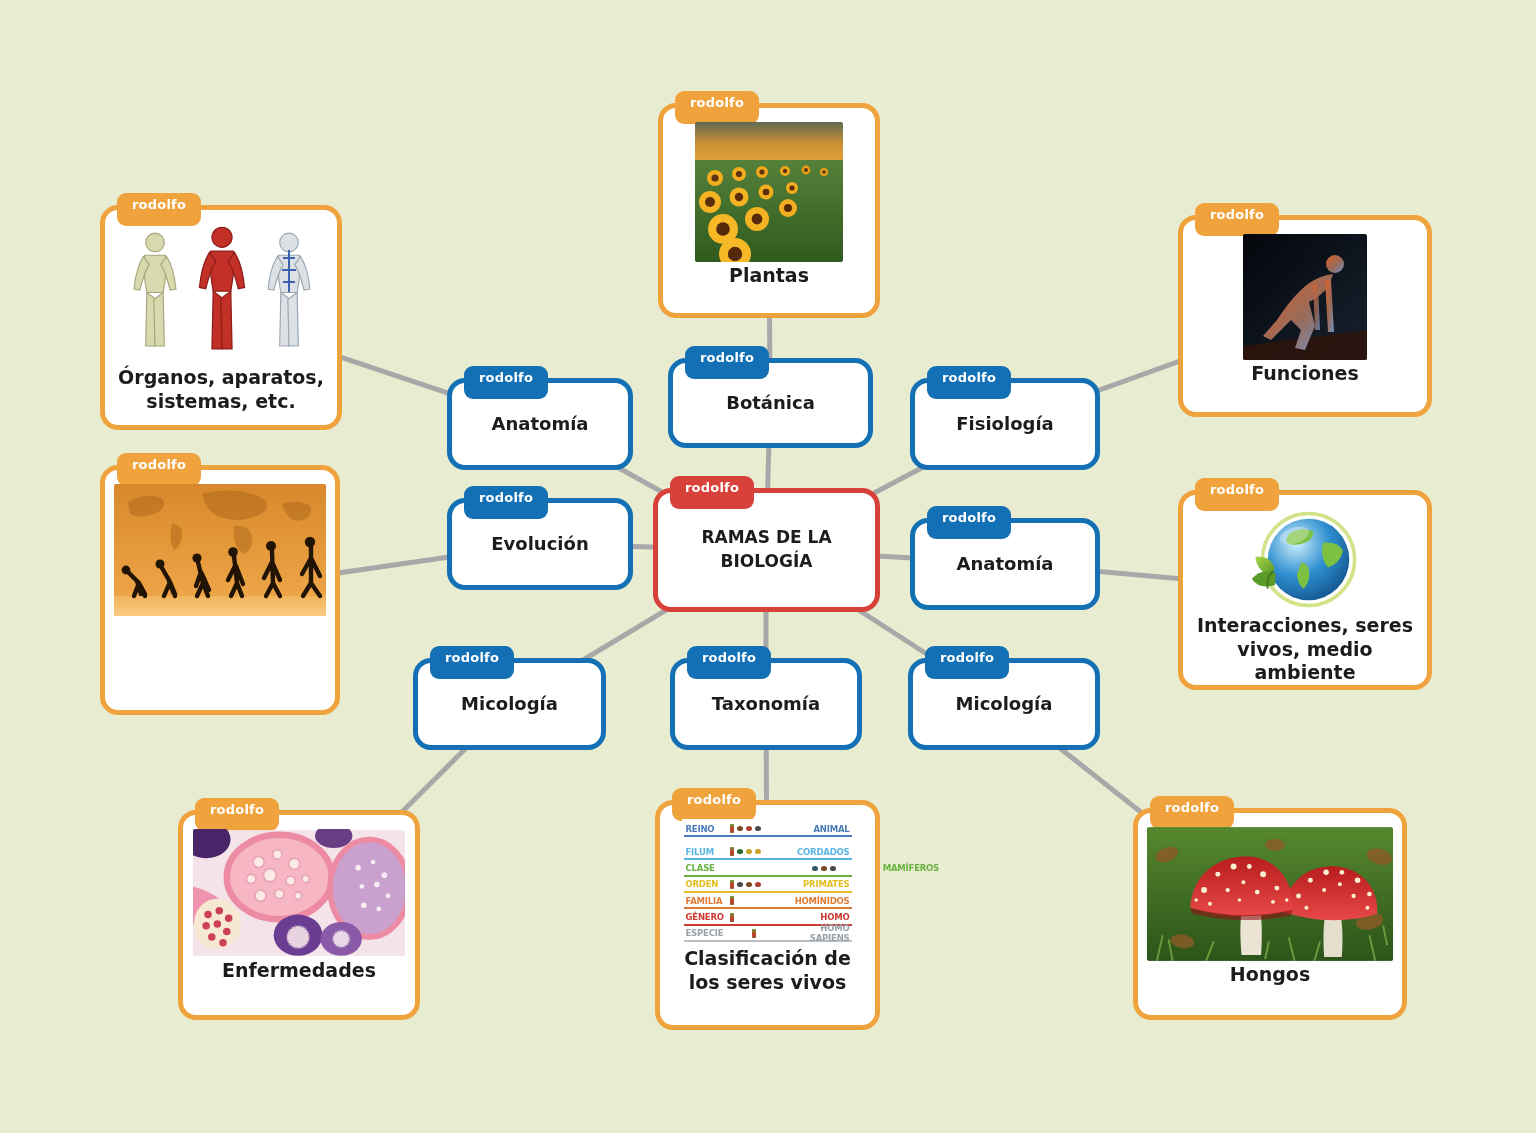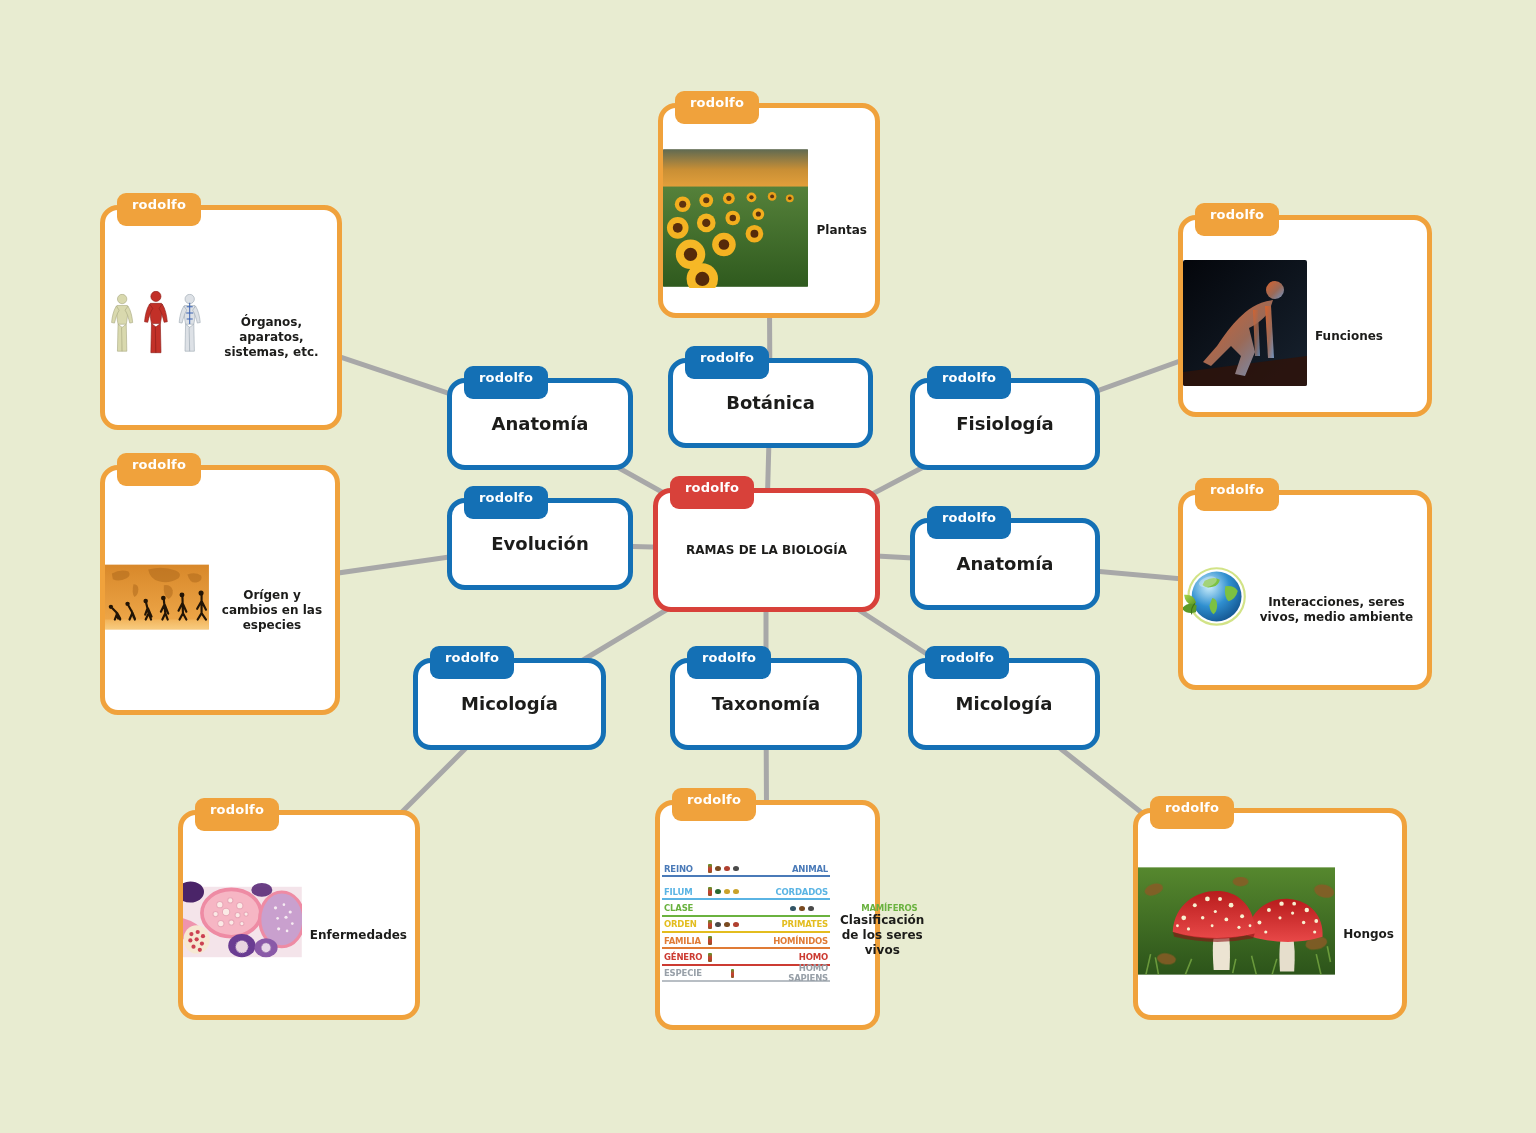--- a/index.html
+++ b/index.html
@@ -1,32 +1,32 @@
 <!DOCTYPE html>
 <html><head>
 <meta charset="utf-8">
 <style>
   html,body{margin:0;padding:0;}
   body{background:#e8ecd1;font-family:"DejaVu Sans","Liberation Sans",sans-serif;}
   .canvas{position:relative;width:1536px;height:1133px;background:#e8ecd1;overflow:hidden;}
   .connectors{position:absolute;left:0;top:0;z-index:0;}
   .node{position:absolute;background:#fff;border:5px solid #1470b5;border-radius:18px;
-        box-sizing:border-box;display:flex;align-items:center;
+        box-sizing:border-box;display:flex;flex-direction:column;align-items:center;
         justify-content:center;z-index:1;}
   .node.leaf{border-color:#f0a23c;justify-content:flex-start;padding-top:14px;}
   .node.center{border-color:#d8413a;}
   .tab{position:absolute;top:-17px;left:12px;z-index:-1;color:#fff;font-size:13px;
        font-weight:bold;padding:4px 15px 14px 15px;border-radius:9px;letter-spacing:.2px;}
   .tab-blue{background:#1470b5;}
   .tab-orange{background:#f0a23c;}
   .tab-red{background:#d8413a;}
   .label{color:#1c1c1a;font-weight:bold;text-align:center;line-height:1.25;}
   .branch .label{font-size:18px;}
-  .center .label{font-size:12px;line-height:1.4;padding:0 26px;}
-  .leaf .label{font-size:12px;padding:0 8px;margin-top:26px;}
+  .center .label{font-size:17px;line-height:1.4;padding:0 26px;}
+  .leaf .label{font-size:19px;padding:0 8px;margin-top:2px;}
   .img{display:block;border-radius:2px;}
   
   .taxchart{width:172px;height:126px;background:#fff;padding:3px 2px;box-sizing:border-box;
             display:flex;flex-direction:column;justify-content:space-between;}
   .trow{display:flex;align-items:center;font-size:8.5px;font-weight:bold;letter-spacing:-.2px;
         border-bottom:2px solid #999;padding:1px 2px;height:15px;box-sizing:border-box;}
   .trow .rank{width:44px;}
   .totem{width:4px;height:9px;border-radius:1px;margin-right:3px;
          background:linear-gradient(180deg,#5a9a28 0%,#cc3b32 55%,#8a5a20 100%);}
   .icons{display:flex;gap:3px;align-items:center;}
@@ -266,21 +266,20 @@
         <circle cx="83" cy="74" r="4.6" stroke="none"></circle>
         <path d="M84,78 L89,99 M88,90 L95,106 M87,88 L82,102 M89,99 L83,112 M89,99 L94,112" fill="none"></path>
         <circle cx="119" cy="68" r="4.8" stroke="none"></circle>
         <path d="M120,72 L123,99 M122,82 L129,100 M121,82 L114,96 M123,99 L117,112 M123,99 L128,112" fill="none"></path>
         <circle cx="157" cy="62" r="5" stroke="none"></circle>
         <path d="M158,67 L159,99 M158,78 L166,96 M158,78 L150,94 M159,99 L152,112 M159,99 L166,112" fill="none"></path>
         <circle cx="196" cy="58" r="5.2" stroke="none"></circle>
         <path d="M197,63 L197,99 M197,74 L206,92 M197,74 L188,90 M197,99 L189,112 M197,99 L206,112" fill="none"></path>
       </g>
     </svg>
-    <div class="label">Orígen y cambios en las especies</div>
   </div>
 
   <div class="node leaf" style="left:1178px;top:490px;width:254px;height:200px">
     <span class="tab tab-orange">rodolfo</span>
     <svg class="img" width="112" height="112" viewBox="0 0 116 116">
       <defs>
         <radialGradient id="globe" cx=".35" cy=".3" r=".9">
           <stop offset="0" stop-color="#cdeffc"></stop>
             <stop offset=".45" stop-color="#2f8fd0"></stop>
             <stop offset="1" stop-color="#093f78"></stop>

